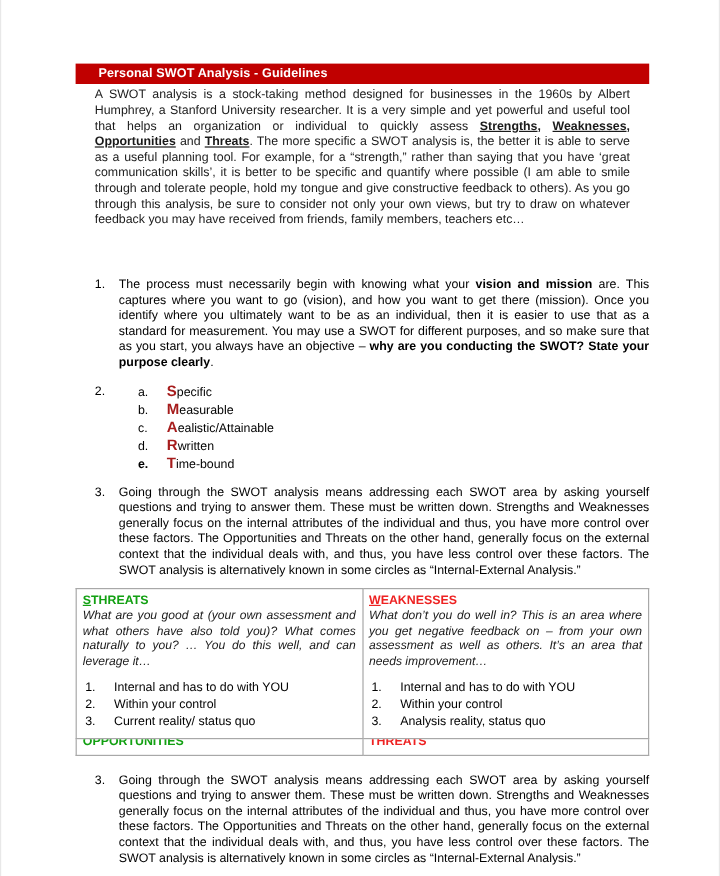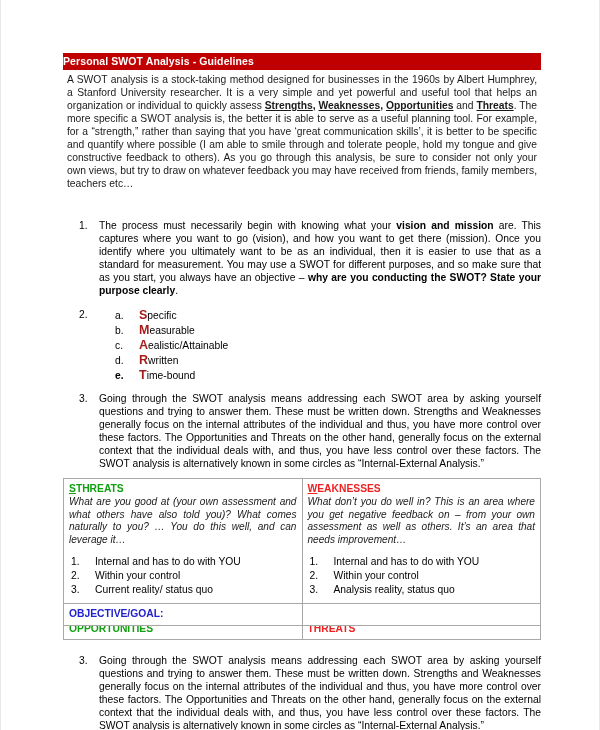--- a/index.html
+++ b/index.html
@@ -32,30 +32,30 @@
     width: 478px;
   }
 
   
   .section-bar {
     background: #c00000;
     color: #ffffff;
     font-weight: bold;
     font-size: 10.5px;
     line-height: 14px;
-    padding: 1px 0 2px 0;
+    padding: 1px 0 2px 19px;
     letter-spacing: 0.1px;
   }
 
   
   .para {
     font-size: 10.3px;
     line-height: 13.0px;
     text-align: justify;
-    margin: 4px;
+    margin: 16px;
     color: #1a1a1a;
   }
   .b { font-weight: bold; }
   .bu { font-weight: bold; text-decoration: underline; }
   .it { }
 
   
   ol.main-list {
     margin: 0;
     padding: 0;
@@ -249,28 +249,20 @@
         <td>
           <div class="cell-head head-red"><span class="ul-first">W</span><span>EAKNESSES</span></div>
           <p class="cell-desc">What don’t you do well in? This is an area where you get negative feedback on – from your own assessment as well as others. It’s an area that needs improvement…</p>
           <ol class="cell-list">
             <li><span class="n">1.</span><span>Internal and has to do with YOU</span></li>
             <li><span class="n">2.</span><span>Within your control</span></li>
             <li><span class="n">3.</span><span>Analysis reality, status quo</span></li>
           </ol>
         </td>
       </tr>
-      <tr>
-        <td class="objective-cell">
-          <div class="cell-head head-blue">OBJECTIVE/GOAL:</div>
-        </td>
-        <td class="objective-cell">
-          <div class="cell-head"></div>
-        </td>
-      </tr>
       <tr class="clipped-row">
         <td>
           <div class="ghost ghost-green">OPPORTUNITIES</div>
         </td>
         <td>
           <div class="ghost ghost-red">THREATS</div>
         </td>
       </tr>
     </tbody>
       </table>

